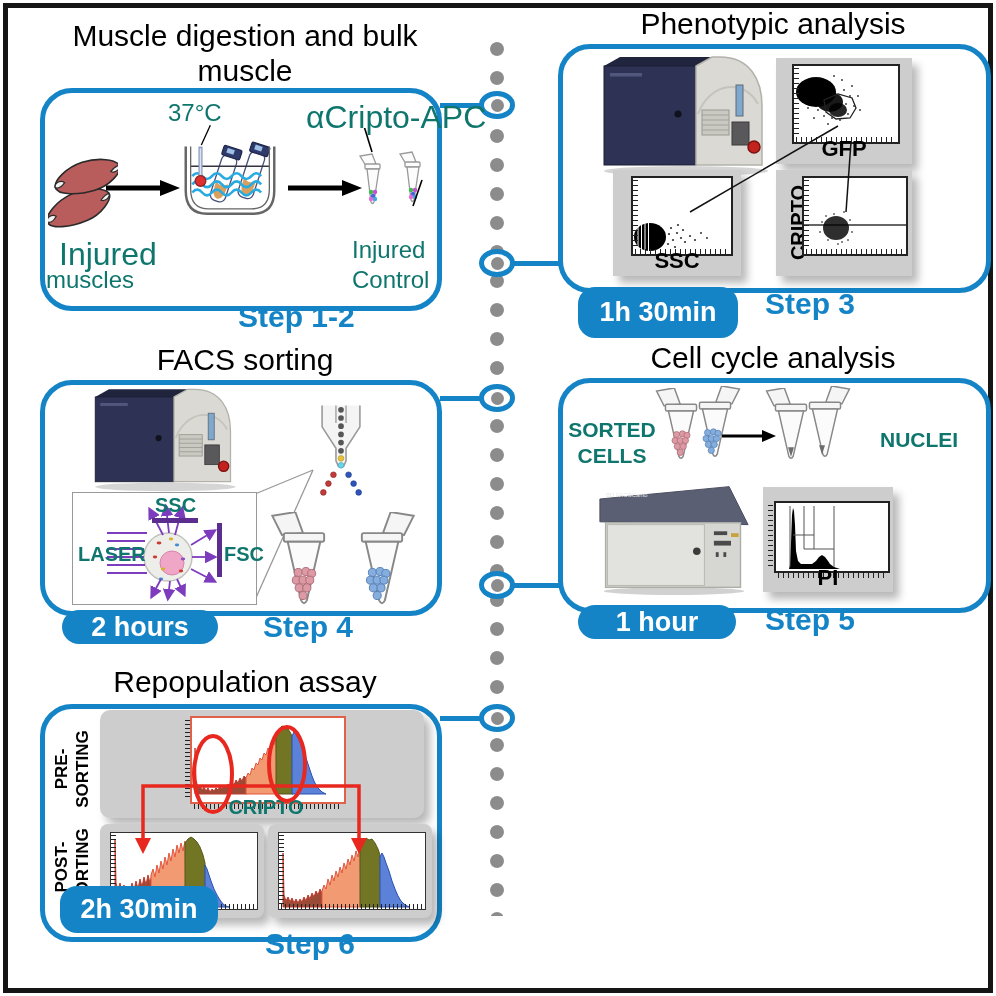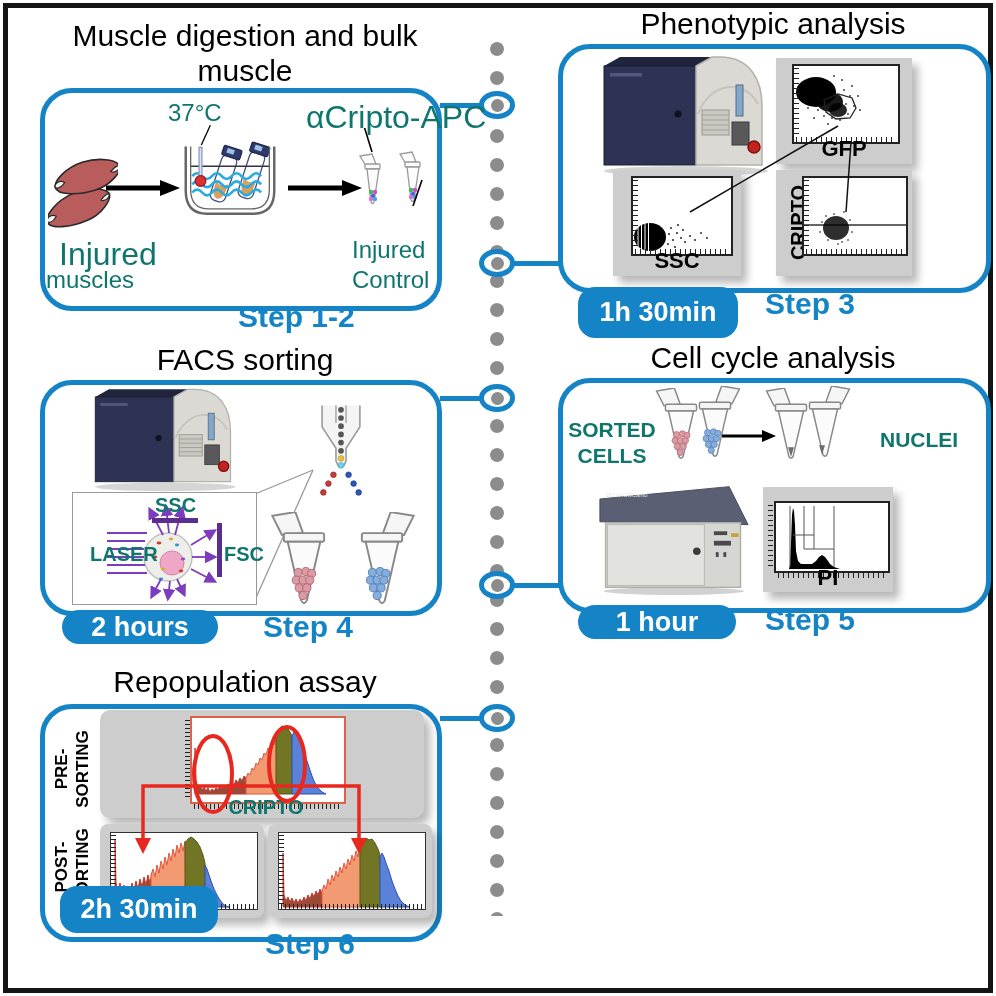--- a/index.html
+++ b/index.html
@@ -359,21 +359,21 @@
         <line x1="90" y1="42" x2="77" y2="17" marker-end="url(#arrP)"></line>
         <line x1="96" y1="40" x2="93" y2="14" marker-end="url(#arrP)"></line>
         <line x1="102" y1="42" x2="109" y2="16" marker-end="url(#arrP)"></line>
         <line x1="88" y1="86" x2="79" y2="103" marker-end="url(#arrP)"></line>
         <line x1="97" y1="88" x2="95" y2="105" marker-end="url(#arrP)"></line>
         <line x1="104" y1="86" x2="111" y2="101" marker-end="url(#arrP)"></line>
       </g>
     </svg>
     <span class="lbl" style="left:82px;top:1px;font-size:20px;font-weight:bold;">SSC</span>
     <div class="abs" style="left:79px;top:25px;width:46px;height:5px;background:#5b2d8e;"></div>
-    <span class="lbl" style="left:5px;top:50px;font-size:20px;font-weight:bold;margin-left:12px;">LASER</span>
+    <span class="lbl" style="left:5px;top:50px;font-size:20px;font-weight:bold;">LASER</span>
     <div class="abs" style="left:144px;top:30px;width:5px;height:54px;background:#5b2d8e;"></div>
     <span class="lbl" style="left:151px;top:50px;font-size:20px;font-weight:bold;">FSC</span>
   </div>
 
   <div class="pill" style="left:62px;top:610px;width:156px;height:34px;">2 hours</div>
   <div class="stept" style="left:263px;top:610px;">Step 4</div>
 
   <div class="ptitle" style="left:560px;top:340px;width:426px;">Cell cycle analysis</div>
   <div class="panel" style="left:558px;top:378px;width:423px;height:225px;"></div>
 

